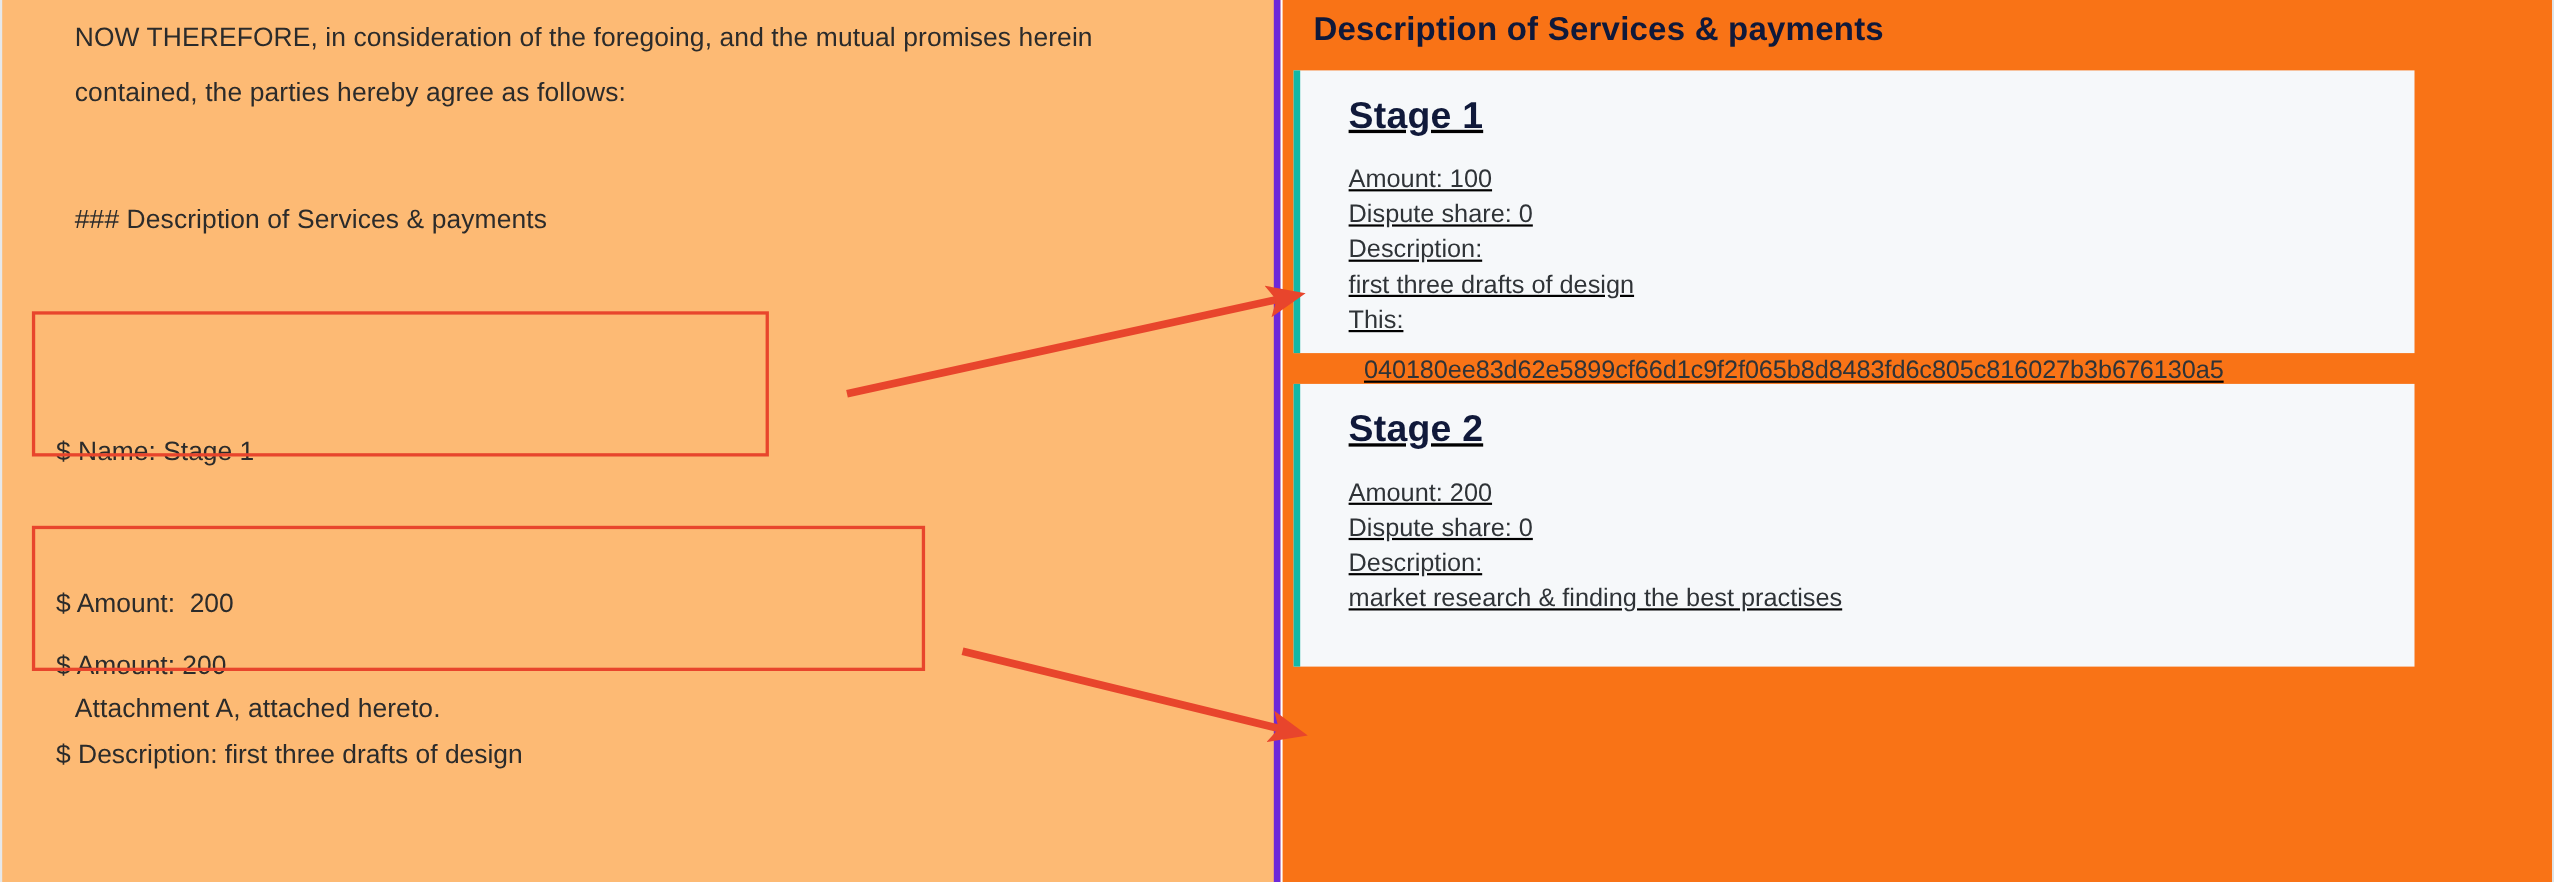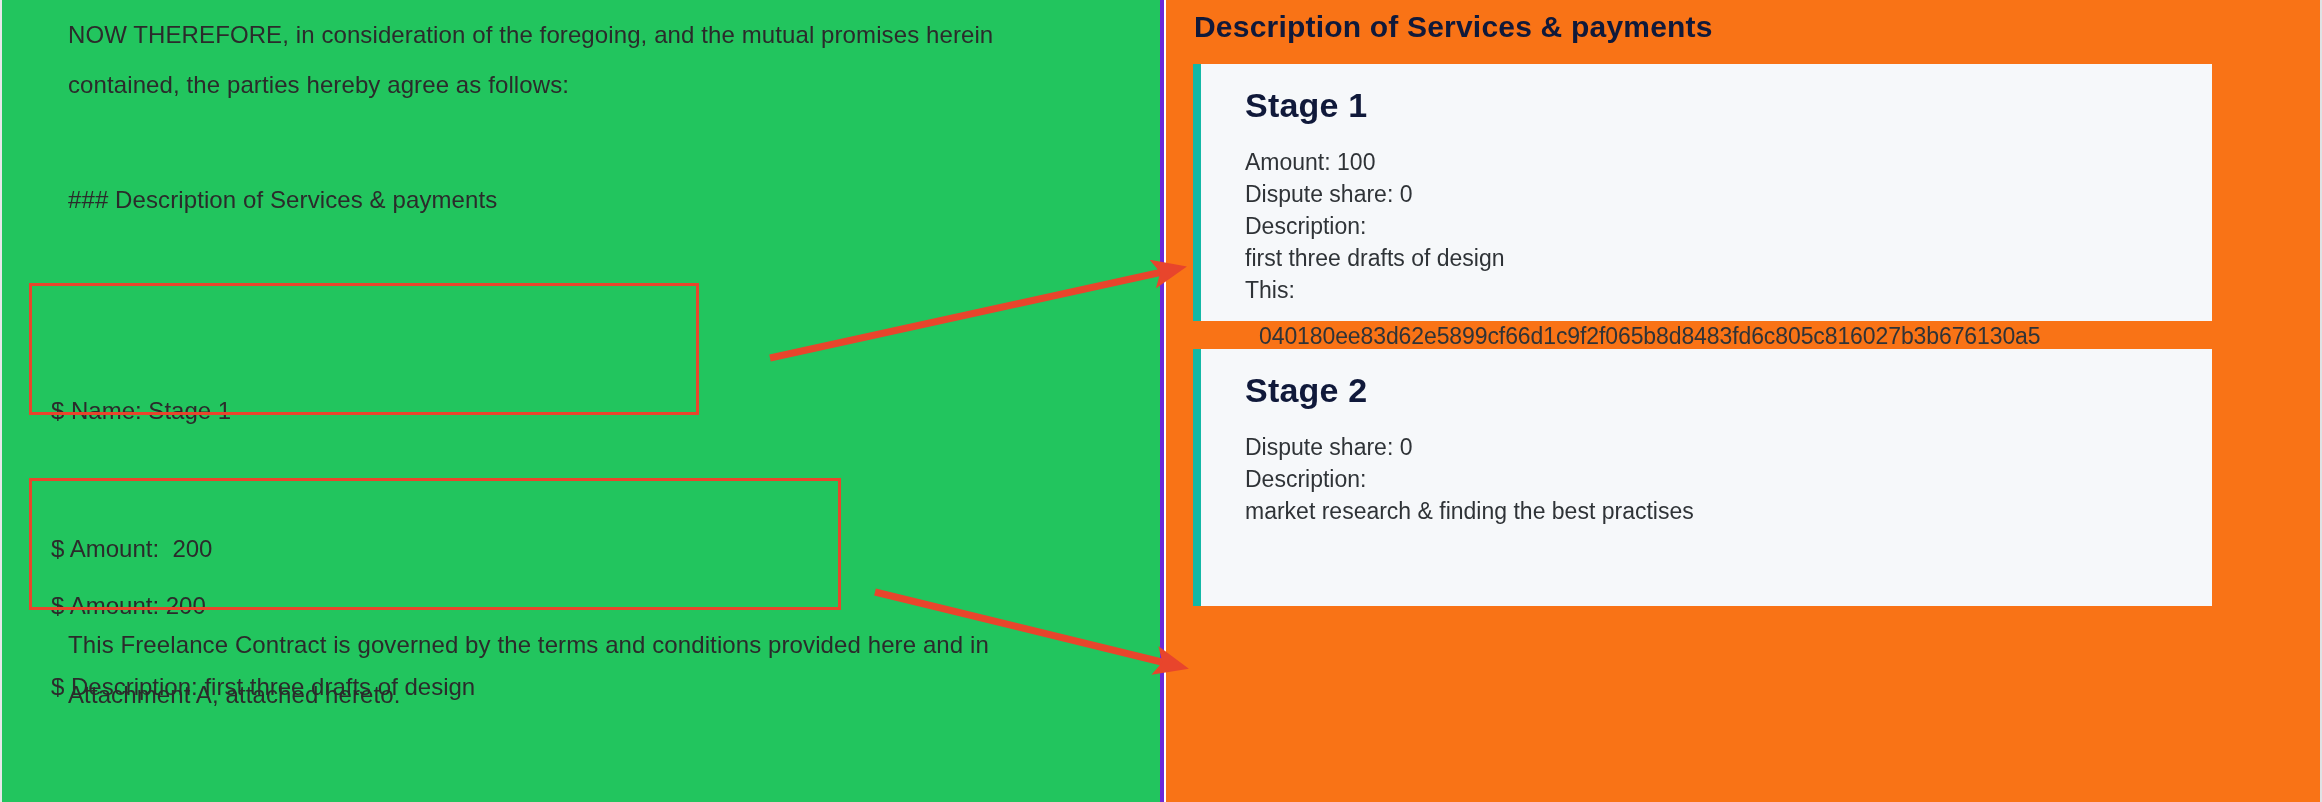--- a/index.html
+++ b/index.html
@@ -15,23 +15,23 @@
     width: 2322px;
     height: 802px;
     background: #ffffff;
   }
 
   
   #left-pane {
     position: absolute;
     left: 0; top: 0;
     width: 1164px; height: 802px;
-    background: #22c55e;
+    background: #fdba74;
     border-left: 2px solid #e6e8ea;
-    border-right: 4px solid #6d28d9;
+    border-right: 6px solid #6d28d9;
     overflow: hidden;
   }
   .md-body {
     position: absolute;
     left: 32px;
     top: -18px;
     width: 1100px;
     font-size: 24px;
     line-height: 50px;
     color: #2b2b2b;
@@ -88,25 +88,26 @@
     position: absolute;
     left: 28px;
     top: 10px;
     font-size: 30px;
     font-weight: bold;
     color: #10193a;
     letter-spacing: 0.2px;
   }
   .stage-card {
     position: absolute;
-    left: 27px;
+    left: 10px;
     width: 1019px;
     background: #f6f8fa;
-    border-left: 8px solid #14b8a6;
+    border-left: 6px solid #14b8a6;
     padding: 18px 0 22px 44px;
+    text-decoration: underline;
   }
   #stage-card-1 { top: 64px;  height: 257px; }
   #stage-card-2 { top: 349px; height: 257px; }
 
   .stage-card-title {
     font-size: 34px;
     font-weight: bold;
     color: #10193a;
     line-height: 46px;
     margin: 0 0 18px 0;
@@ -138,21 +139,20 @@
     <div class="md-body">
 
       <div id="para-intro">
         <p class="md-line">NOW THEREFORE, in consideration of the foregoing, and the mutual promises herein</p>
         <p class="md-line">contained, the parties hereby agree as follows:</p>
       </div>
 
       <div id="para-heading">### Description of Services &amp; payments</div>
 
       <div id="para-outro">
-        <p class="md-line">This Freelance Contract is governed by the terms and conditions provided here and in</p>
         <p class="md-line">Attachment A, attached hereto.</p>
       </div>
     </div>
 
     <div class="stage-block" id="stage-block-1">
       <p class="md-line">$ Name: Stage 1</p>
       <p class="md-line">$ Amount:  200</p>
       <p class="md-line">$ Description: first three drafts of design</p>
     </div>
 
@@ -174,20 +174,21 @@
       <p class="stage-card-line">Amount: 100</p>
       <p class="stage-card-line">Dispute share: 0</p>
       <p class="stage-card-line">Description:</p>
       <p class="stage-card-line">first three drafts of design</p>
       <p class="stage-card-line">This:</p>
       <p class="stage-card-hash">040180ee83d62e5899cf66d1c9f2f065b8d8483fd6c805c816027b3b676130a5</p>
     </div>
 
     <div class="stage-card" id="stage-card-2">
       <div class="stage-card-title">Stage 2</div>
+      <p class="stage-card-line">Amount: 200</p>
       <p class="stage-card-line">Dispute share: 0</p>
       <p class="stage-card-line">Description:</p>
       <p class="stage-card-line">market research &amp; finding the best practises</p>
     </div>
   </div>
 
   <svg id="arrow-layer" width="2322" height="802" viewBox="0 0 2322 802">
     <defs>
       <marker id="arrowhead" markerWidth="5" markerHeight="4.2" refX="3.4" refY="2.1" orient="auto" markerUnits="strokeWidth">
         <path d="M0,0 L5,2.1 L0,4.2 L1.1,2.1 Z" fill="#e8452c"></path>

